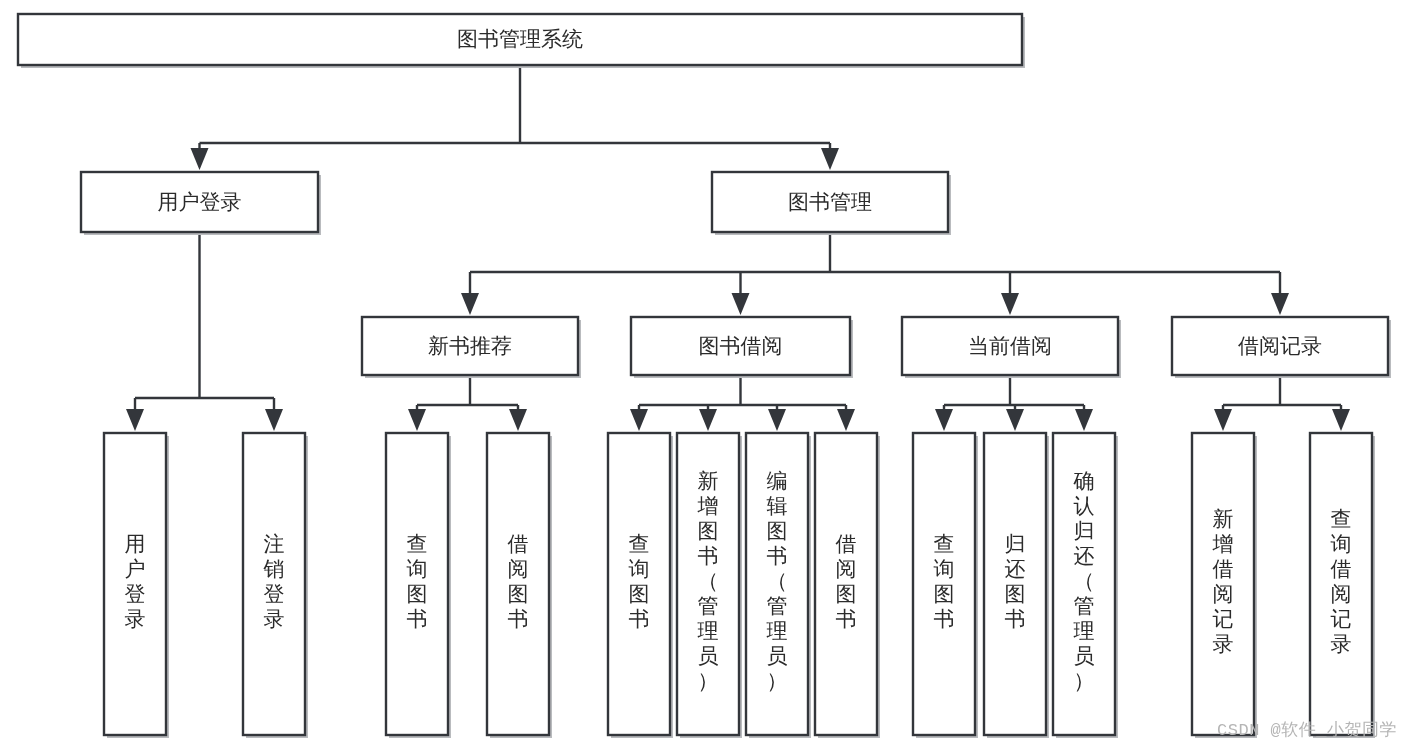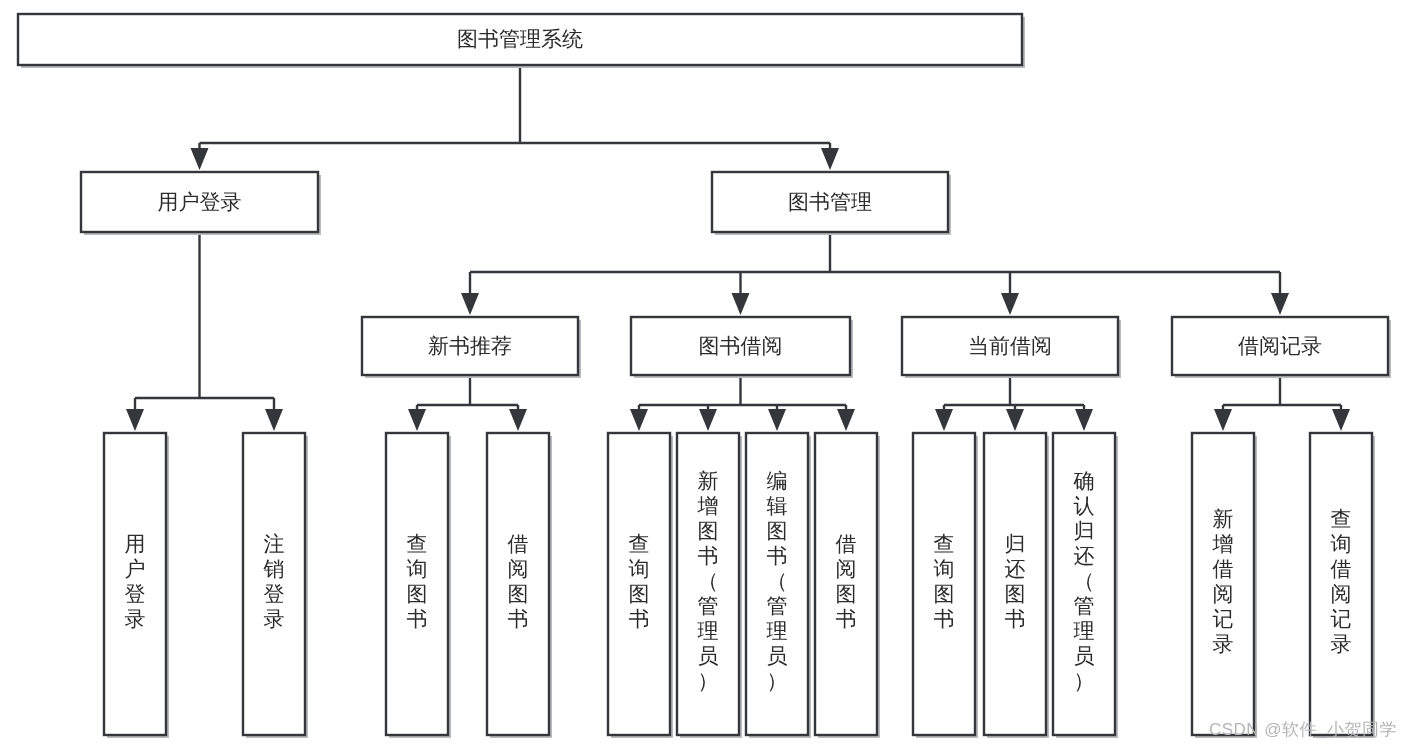--- a/index.html
+++ b/index.html
@@ -56,21 +56,21 @@
     stroke-linecap: butt;
   }
   .arrow-head {
     fill: #33363b;
     stroke: none;
   }
   .watermark {
     position: absolute;
     right: 8px;
     bottom: 6px;
-    font-family: Liberation Sans, sans-serif;
+    font-family: Liberation Mono, monospace;
     font-size: 17px;
     color: #b5b5b5;
     letter-spacing: 0.5px;
     white-space: nowrap;
     pointer-events: none;
   }
 </style>
 </head>
 <body>
 

